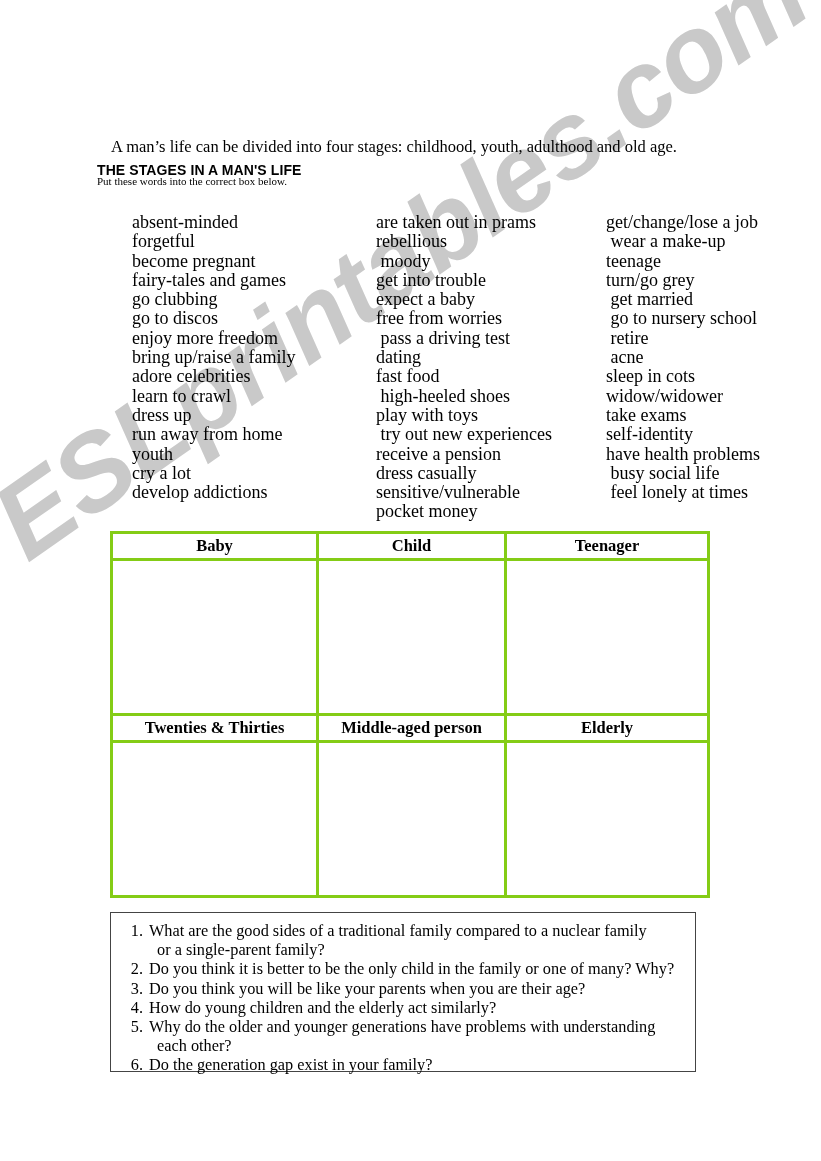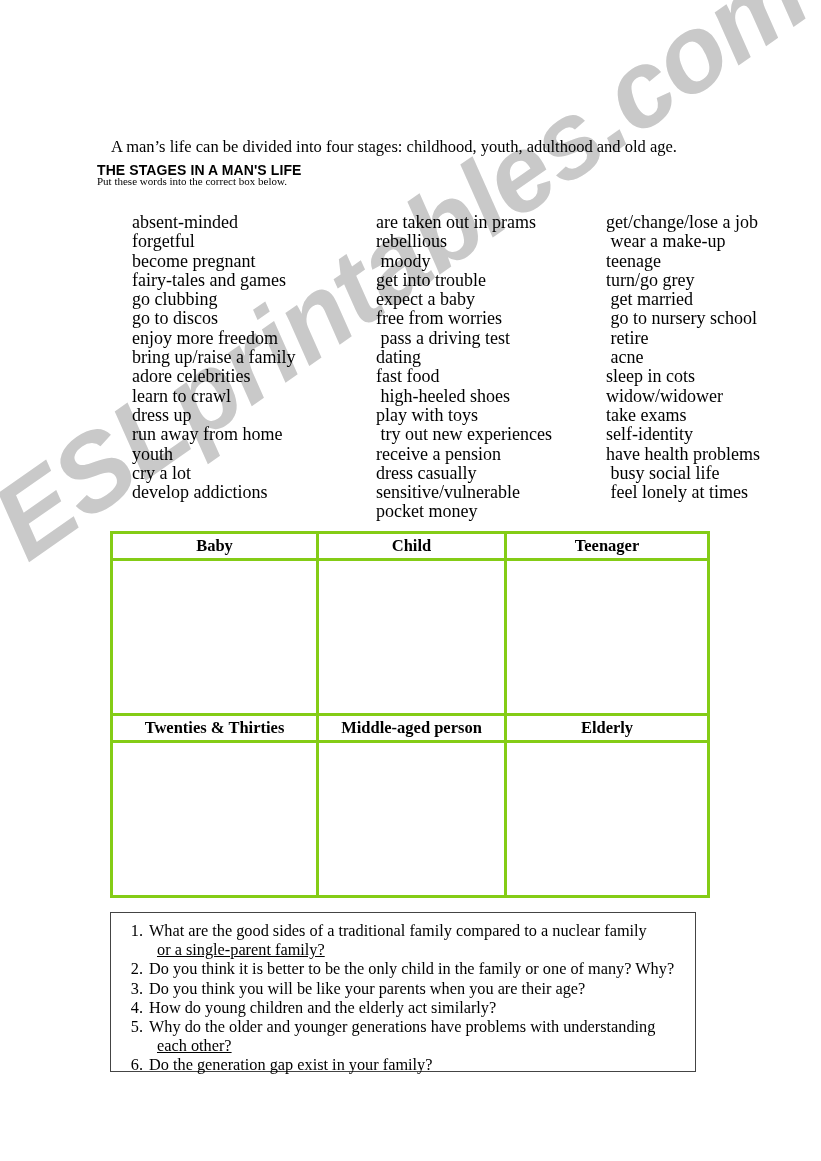--- a/index.html
+++ b/index.html
@@ -132,21 +132,20 @@
     width: 22px;
     flex: 0 0 22px;
     text-align: right;
     padding-right: 6px;
   }
   .q-text { flex: 1 1 auto; }
   .q-cont {
     padding-left: 36px;
     font-size: 16.3px;
     line-height: 19.2px;
-    text-decoration: underline;
   }
 </style>
 </head>
 <body>
 
 <div class="page">
 
   <div class="watermark">ESLprintables.com</div>
 
   <div class="content">

